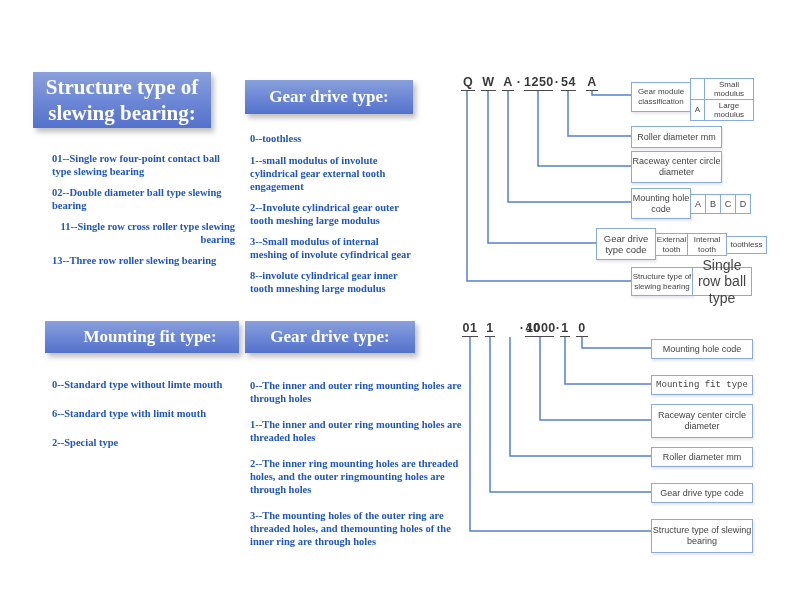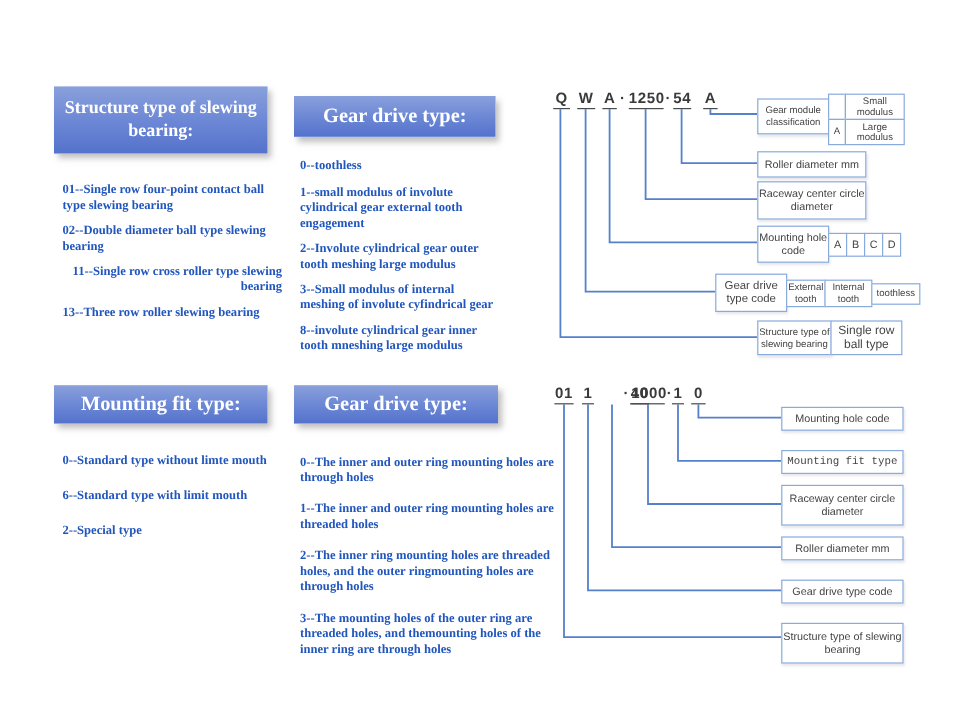--- a/index.html
+++ b/index.html
@@ -45,40 +45,40 @@
 
       <path d="M582,337 V348 H651"></path>
       <path d="M565,337 V384 H651"></path>
       <path d="M540,337 V420 H651"></path>
       <path d="M510,337 V456 H651"></path>
       <path d="M490,337 V492 H651"></path>
       <path d="M470,337 V531 H651"></path>
     </g>
   </svg>
 
-  <div class="hdr" style="left:45px;top:72px;width:178px;height:56px;font-size:15px;">Structure type of slewing bearing:</div>
+  <div class="hdr" style="left:33px;top:72px;width:178px;height:56px;font-size:21px;">Structure type of slewing bearing:</div>
 
   <div class="list" style="left:52px;top:152px;width:183px;">
     <p style="margin-bottom:8px;">01--Single row four-point contact ball type slewing bearing</p>
     <p style="margin-bottom:8px;">02--Double diameter ball type slewing bearing</p>
     <p style="margin-bottom:8px;text-align:right;">11--Single row cross roller type slewing bearing</p>
     <p>13--Three row roller slewing bearing</p>
   </div>
 
   <div class="hdr" style="left:245px;top:80px;width:168px;height:34px;font-size:17px;">Gear drive type:</div>
 
   <div class="list" style="left:250px;top:132px;width:168px;">
     <p style="margin-bottom:9px;">0--toothless</p>
     <p style="margin-bottom:8px;">1--small modulus of involute cylindrical gear external tooth engagement</p>
     <p style="margin-bottom:8px;">2--Involute cylindrical gear outer tooth meshing large modulus</p>
     <p style="margin-bottom:8px;">3--Small modulus of internal meshing of involute cyfindrical gear</p>
     <p>8--involute cylindrical gear inner tooth mneshing large modulus</p>
   </div>
 
-  <div class="hdr" style="left:45px;top:321px;width:178px;height:32px;font-size:17px;">Mounting fit type:</div>
+  <div class="hdr" style="left:45px;top:321px;width:178px;height:32px;font-size:17px;padding-left:16px;">Mounting fit type:</div>
 
   <div class="list" style="left:52px;top:378px;width:195px;">
     <p style="margin-bottom:16px;">0--Standard type without limte mouth</p>
     <p style="margin-bottom:16px;">6--Standard type with limit mouth</p>
     <p>2--Special type</p>
   </div>
 
   <div class="hdr" style="left:245px;top:321px;width:170px;height:32px;font-size:17px;">Gear drive type:</div>
 
   <div class="list" style="left:250px;top:379px;width:218px;">
@@ -113,21 +113,21 @@
   <div class="cell" style="left:705px;top:194px;width:14px;height:18px;font-size:9px;">B</div>
   <div class="cell" style="left:720px;top:194px;width:14px;height:18px;font-size:9px;">C</div>
   <div class="cell" style="left:735px;top:194px;width:14px;height:18px;font-size:9px;">D</div>
 
   <div class="lbox" style="left:596px;top:228px;width:58px;height:30px;font-size:9.5px;">Gear drive type code</div>
   <div class="cell" style="left:655px;top:233px;width:31px;height:21px;">External tooth</div>
   <div class="cell" style="left:687px;top:233px;width:38px;height:21px;">Internal tooth</div>
   <div class="cell" style="left:726px;top:236px;width:39px;height:16px;">toothless</div>
 
   <div class="lbox" style="left:631px;top:267px;width:60px;height:27px;font-size:8px;">Structure type of slewing bearing</div>
-  <div class="cell" style="left:692px;top:267px;width:58px;height:27px;font-size:10px;">Single row ball type</div>
+  <div class="cell" style="left:692px;top:267px;width:58px;height:27px;font-size:14px;">Single row ball type</div>
 
   <div class="tok" style="left:462px;top:321px;width:16px;">01</div>
   <div class="tok" style="left:485px;top:321px;width:10px;">1</div>
   <div class="tok" style="left:525px;top:321px;width:16px;">40</div>
   <div class="tok dot" style="left:519px;top:321px;width:6px;">·</div>
   <div class="tok" style="left:526px;top:321px;width:28px;">1000</div>
   <div class="tok dot" style="left:555px;top:321px;width:6px;">·</div>
   <div class="tok" style="left:560px;top:321px;width:10px;">1</div>
   <div class="tok" style="left:576px;top:321px;width:12px;">0</div>
 

